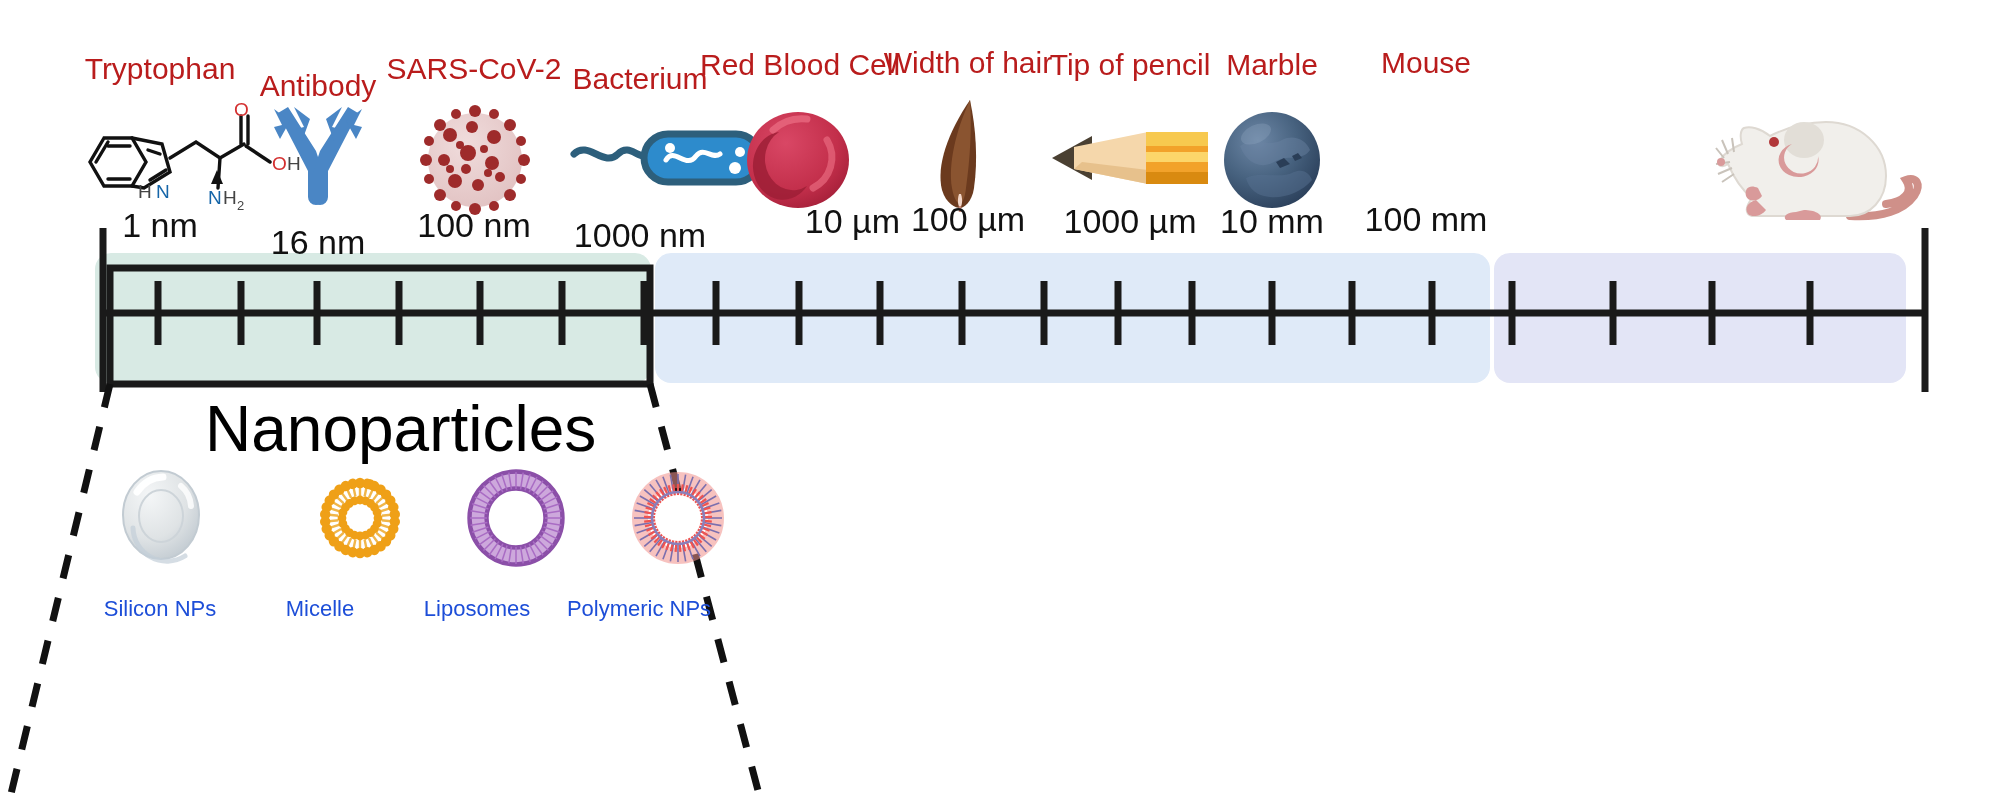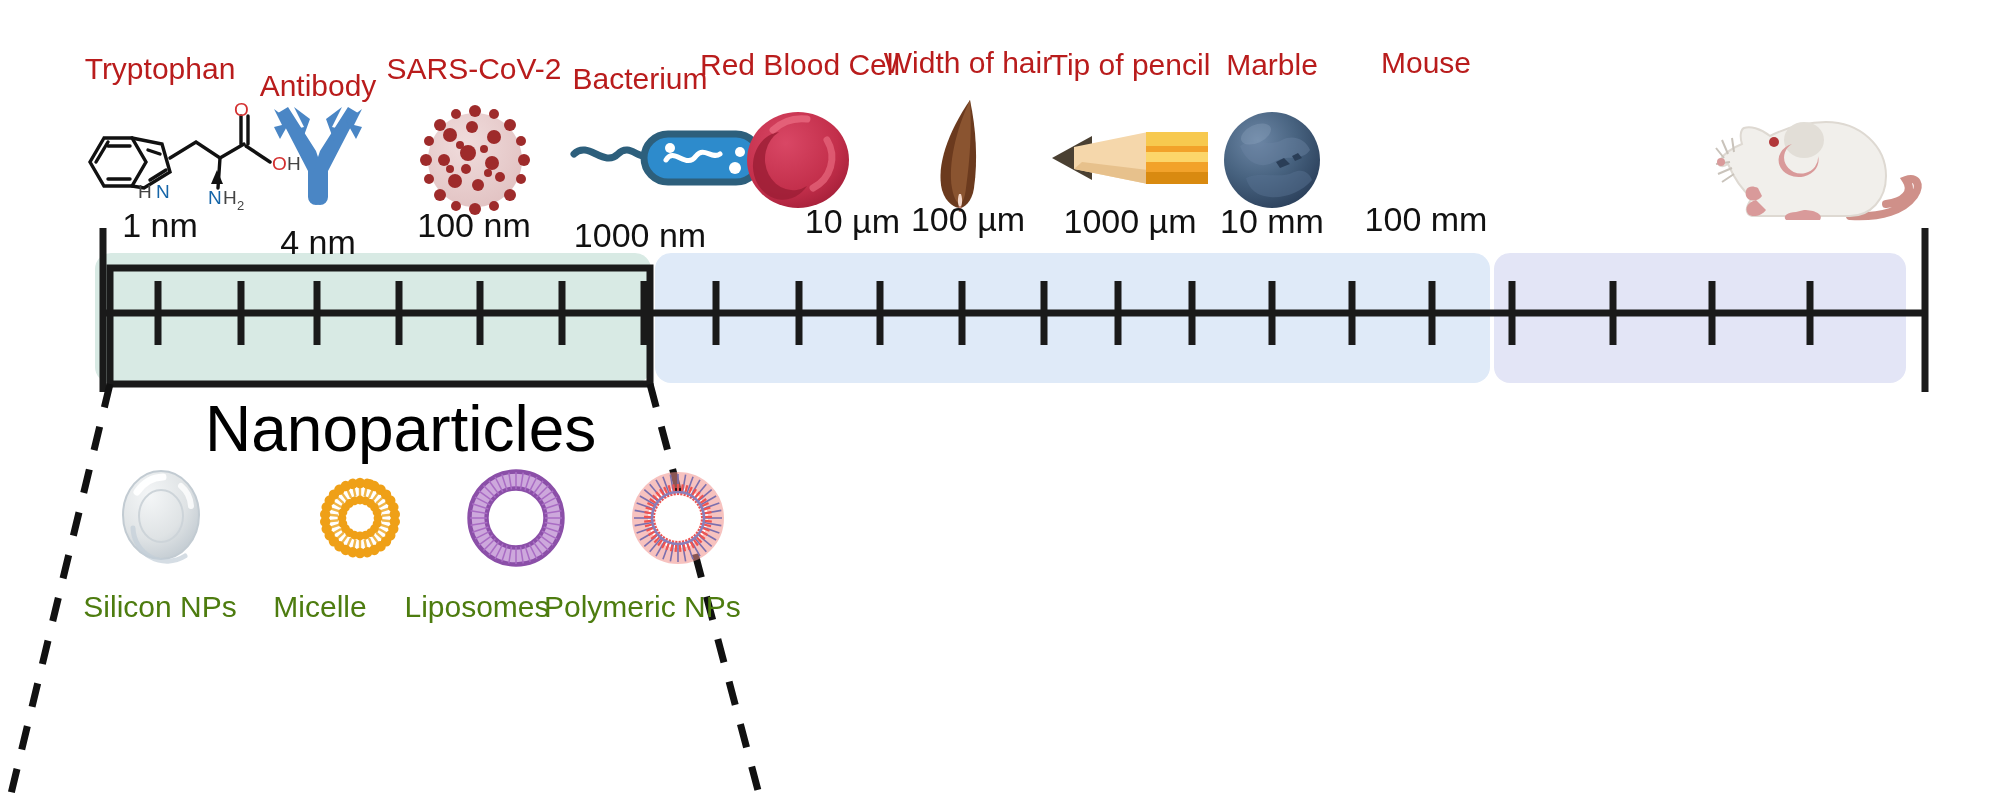--- a/index.html
+++ b/index.html
@@ -71,23 +71,23 @@
     width: 190px;
     text-align: center;
   }
   .np-item .np-art {
     height: 110px;
     display: flex;
     align-items: center;
     justify-content: center;
   }
   .np-item .np-label {
-    font-size: 30px;
-    color: #4d7c0f;
-    margin-top: 10px;
+    font-size: 22px;
+    color: #1d4ed8;
+    margin-top: 16px;
     white-space: nowrap;
   }
 </style>
 </head>
 <body>
 
 <div id="canvas">
 
   <svg id="ruler" viewBox="0 0 2000 798">
     <defs>
@@ -529,21 +529,21 @@
   </svg>
 
   <div class="scale-item" style="left:60px; top:52px;">
     <div class="item-name">Tryptophan</div>
     <div class="item-art"></div>
     <div class="item-size">1 nm</div>
   </div>
   <div class="scale-item" style="left:218px; top:52px;margin-top:17px;">
     <div class="item-name">Antibody</div>
     <div class="item-art"></div>
-    <div class="item-size">4 nm</div>
+    <div class="item-size">16 nm</div>
   </div>
   <div class="scale-item" style="left:374px; top:52px;">
     <div class="item-name">SARS-CoV-2</div>
     <div class="item-art"></div>
     <div class="item-size">100 nm</div>
   </div>
   <div class="scale-item" style="left:540px; top:52px;margin-top:10px;">
     <div class="item-name">Bacterium</div>
     <div class="item-art"></div>
     <div class="item-size">1000 nm</div>

